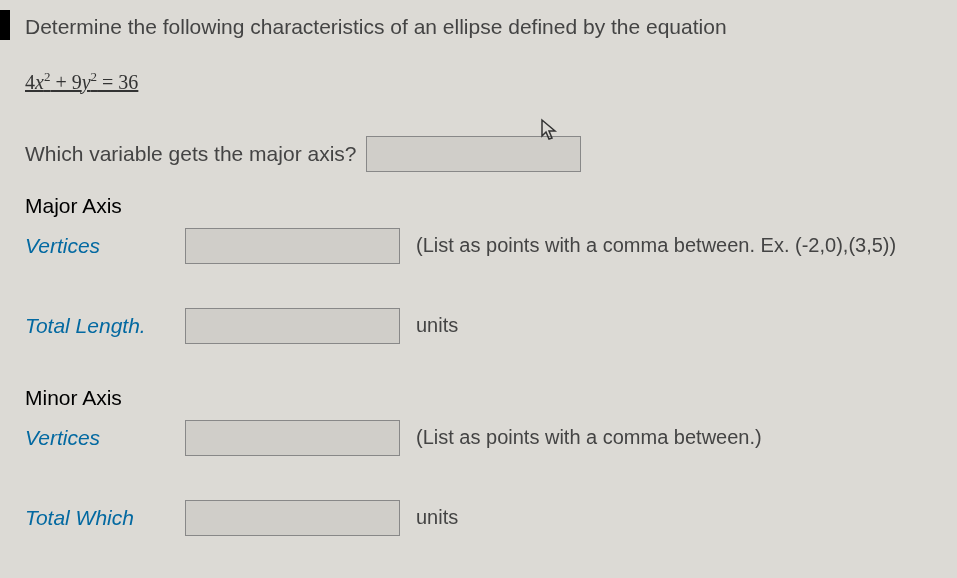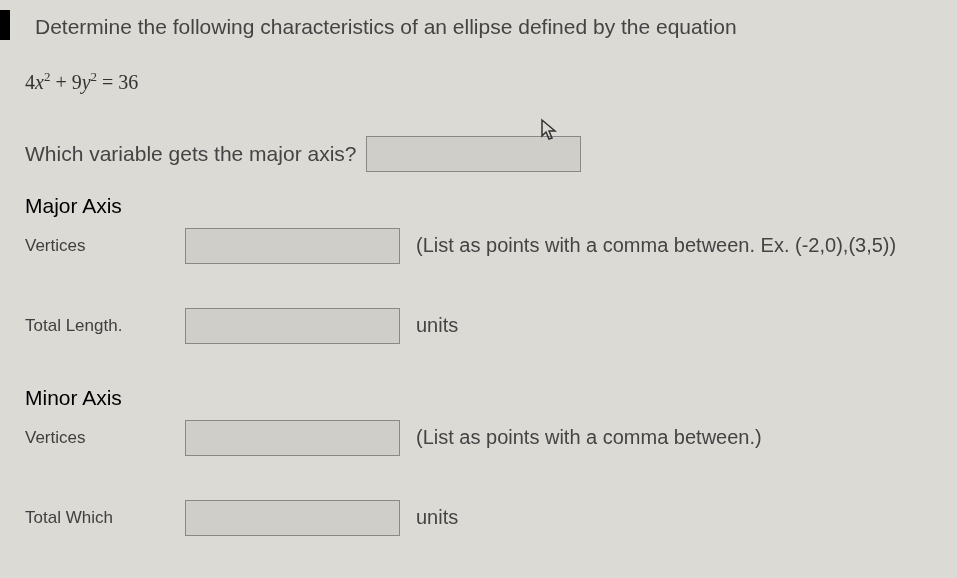--- a/index.html
+++ b/index.html
@@ -21,42 +21,44 @@
       left: 0;
       top: 10px;
       width: 10px;
       height: 30px;
       background: #000;
     }
     .question-text {
       font-size: 21px;
       color: #444;
       margin-bottom: 30px;
-      margin-left: 10px;
+      margin-left: 0;
     }
     .equation {
       font-size: 20px;
       color: #333;
       margin-bottom: 40px;
       font-family: 'Times New Roman', serif;
+      text-decoration: underline;
     }
     .sup {
       font-size: 13px;
       vertical-align: super;
     }
     .row {
       display: flex;
       align-items: center;
       margin-bottom: 20px;
       min-height: 40px;
     }
     .label {
-      font-size: 17px;
-      color: #404040;
+      font-size: 21px;
+      color: #0369a1;
       min-width: 160px;
+      font-style: italic;
     }
     .label-question {
       font-size: 21px;
       color: #444;
       margin-right: 10px;
     }
     .input-box {
       border: 1px solid #888;
       background: #d0cec9;
       height: 36px;

